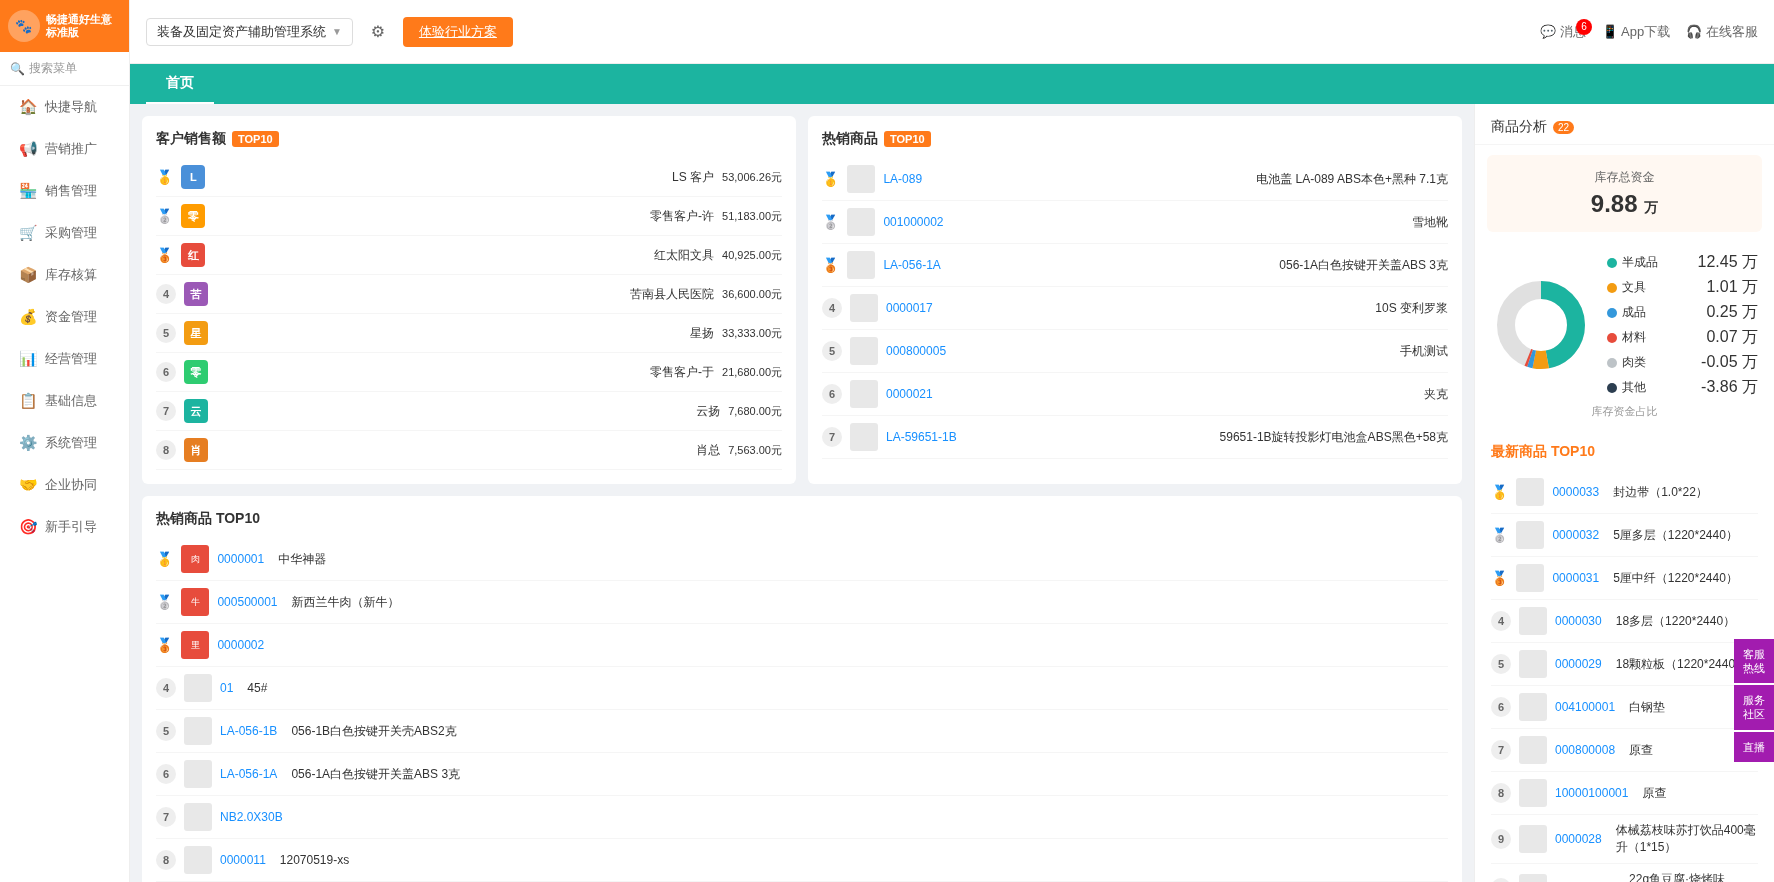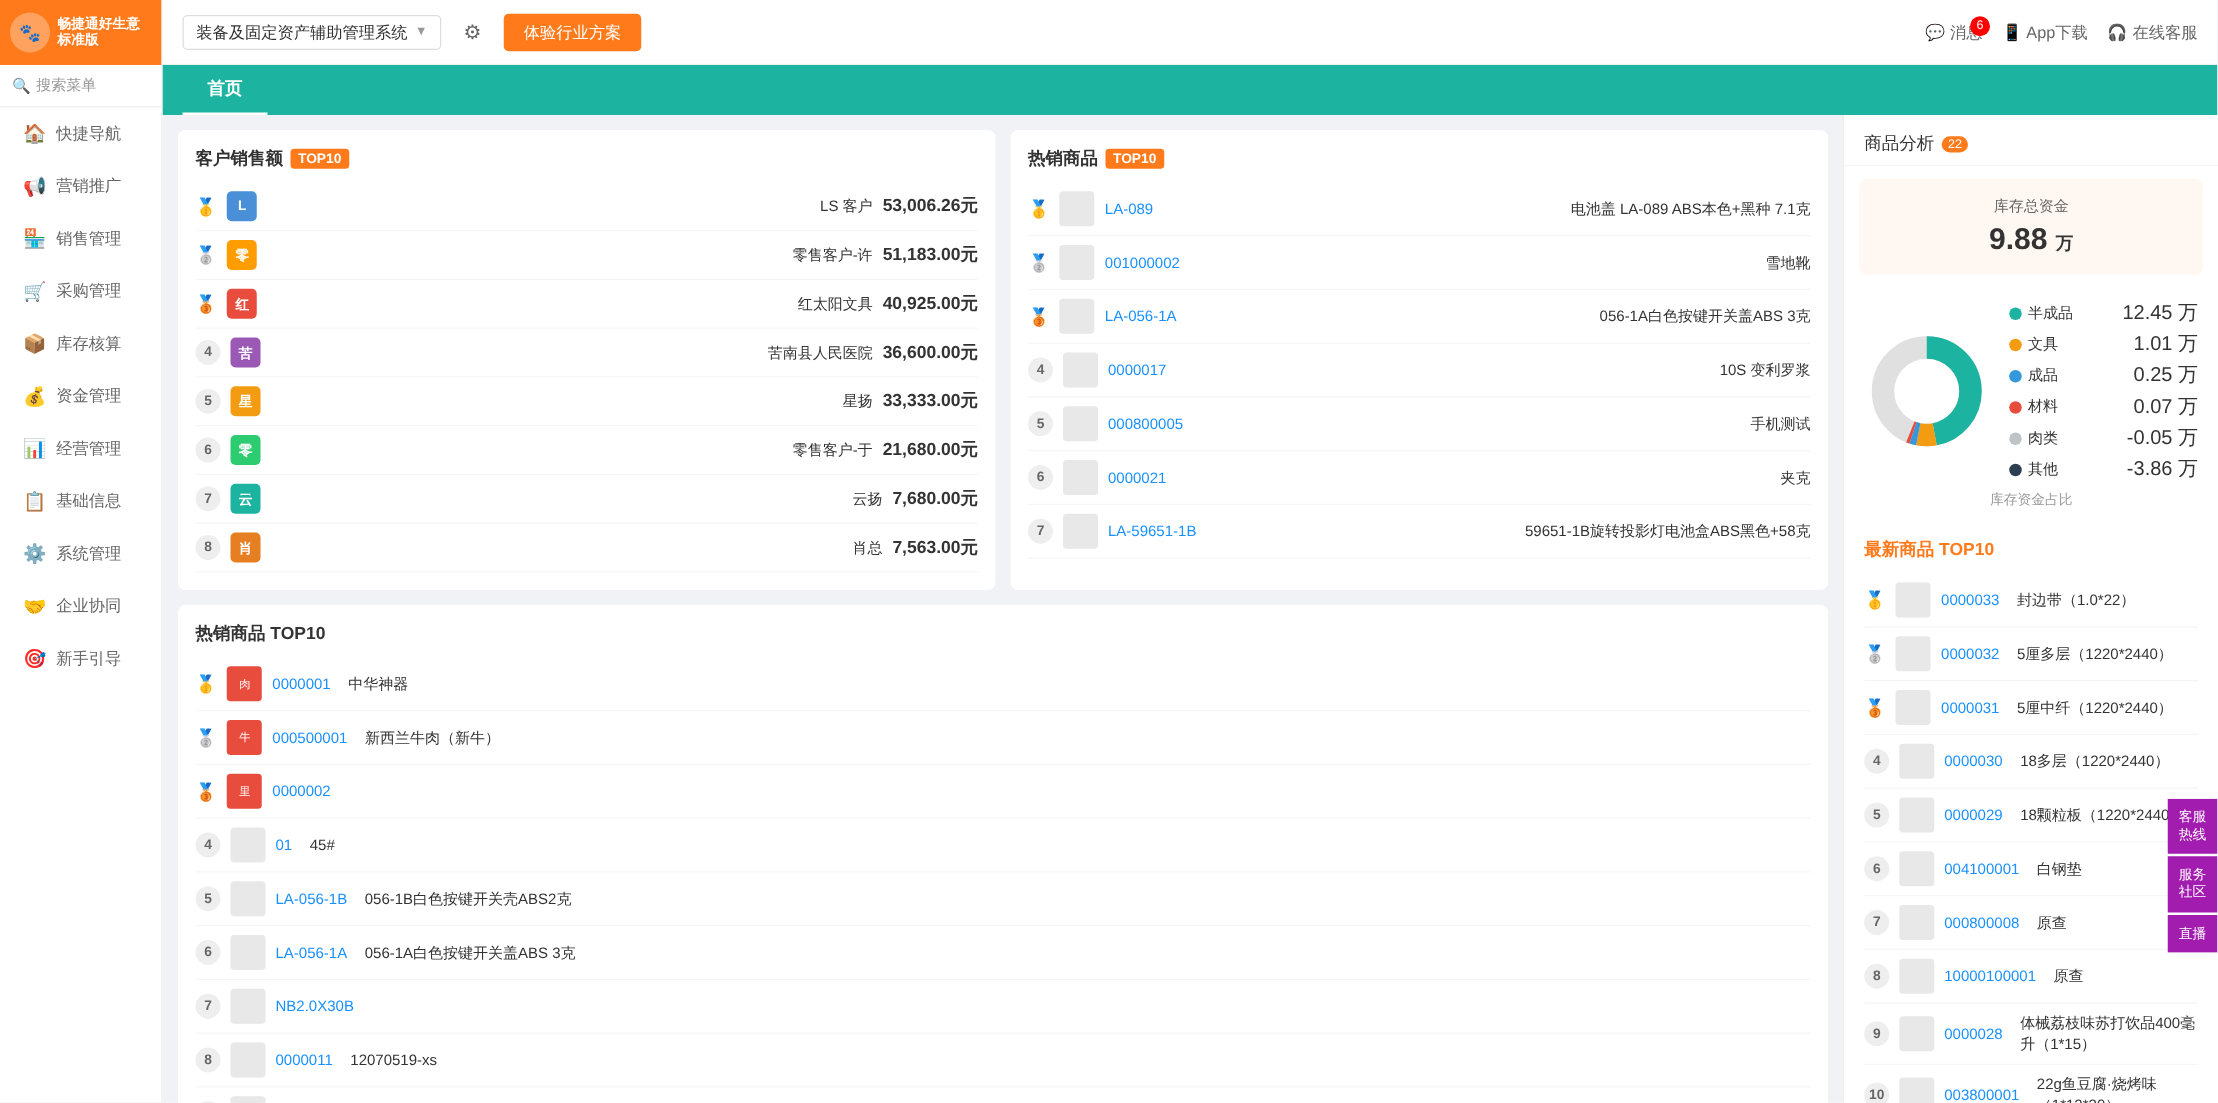--- a/index.html
+++ b/index.html
@@ -58,21 +58,21 @@
       font-size: 13px;
       border-left: 3px solid transparent;
     }
     .sidebar-item .item-icon { font-size: 15px; width: 18px; text-align: center; }
 
     
     .main { flex: 1; display: flex; flex-direction: column; overflow: hidden; }
 
     
     .topbar {
-      height: 52px;
+      height: 64px;
       background: #fff;
       border-bottom: 1px solid #eee;
       display: flex;
       align-items: center;
       padding: 0 16px;
       gap: 10px;
     }
     .topbar-system-name {
       display: flex;
       align-items: center;
@@ -87,20 +87,21 @@
     .topbar-system-name .arrow { color: #999; font-size: 10px; }
     .topbar-settings { width: 30px; height: 30px; display: flex; align-items: center; justify-content: center; cursor: pointer; color: #666; font-size: 16px; }
     .topbar-btn {
       background: #ff7a1a;
       color: white;
       border: none;
       border-radius: 4px;
       padding: 6px 16px;
       font-size: 13px;
       cursor: pointer;
+      text-decoration: underline;
     }
     .topbar-right { margin-left: auto; display: flex; align-items: center; gap: 16px; color: #666; font-size: 13px; }
     .topbar-right .badge { position: relative; }
     .topbar-right .badge-dot {
       position: absolute;
       top: -4px;
       right: -6px;
       background: #f00;
       color: white;
       border-radius: 50%;
@@ -209,21 +210,21 @@
       border-radius: 4px;
       display: flex;
       align-items: center;
       justify-content: center;
       font-size: 11px;
       font-weight: bold;
       color: white;
       flex-shrink: 0;
     }
     .rank-name { flex: 1; color: #333; font-size: 12px; }
-    .rank-value { color: #333; font-size: 14px; font-weight: 700; }
+    .rank-value { color: #333; font-size: 11px; font-weight: 400; }
 
     
     .product-list { list-style: none; }
     .product-item {
       display: flex;
       align-items: center;
       padding: 7px 0;
       border-bottom: 1px solid #f5f5f5;
       gap: 8px;
     }

